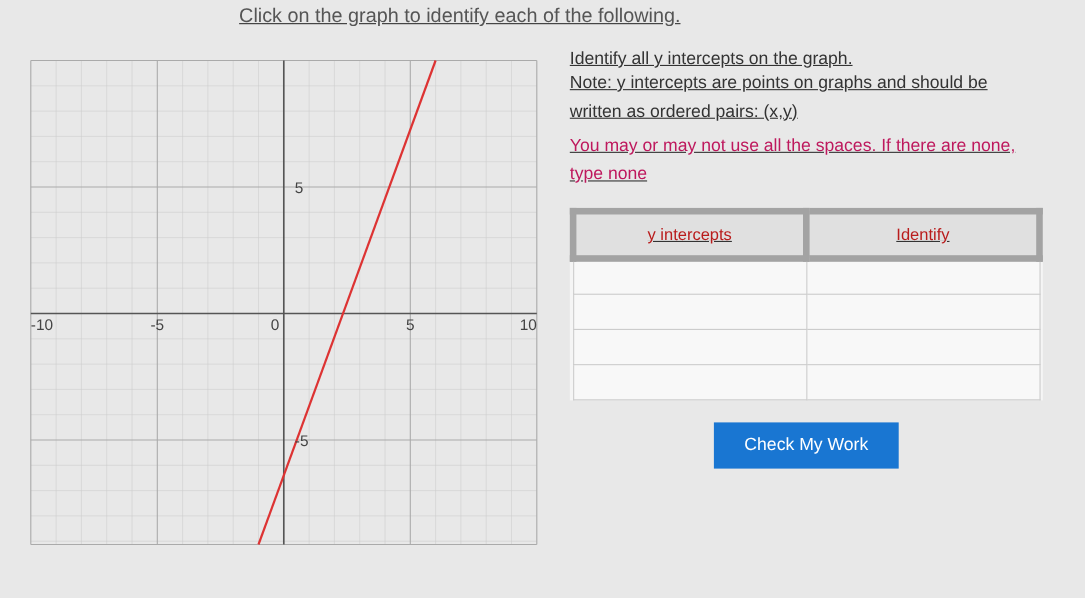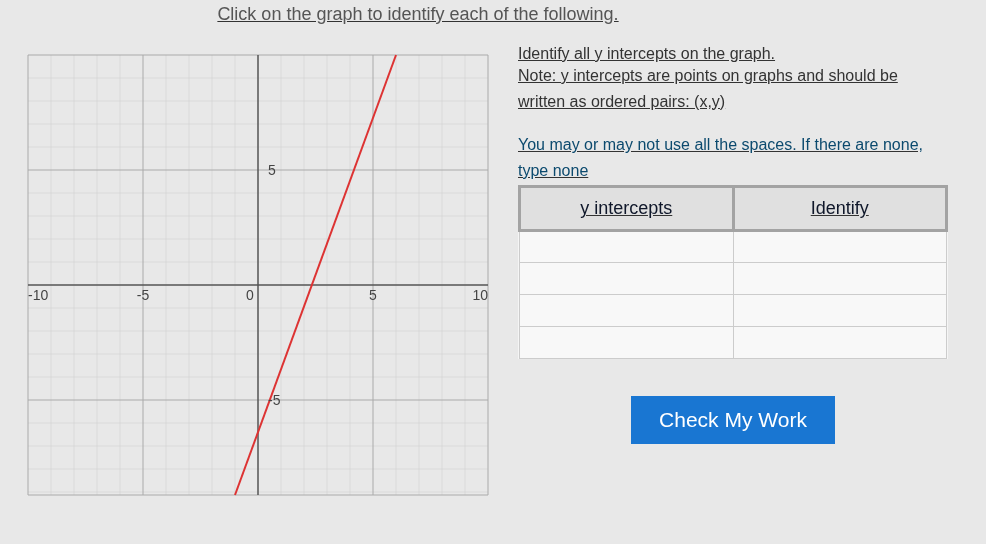--- a/index.html
+++ b/index.html
@@ -45,61 +45,60 @@
       padding-right: 20px;
     }
     .instruction {
       font-size: 16px;
       color: #333;
     }
     .note {
       font-size: 16px;
       color: #333;
       line-height: 1.6;
+      margin-bottom: 6px;
+    }
+    .hint {
+      font-size: 16px;
+      color: #be185d;
+      line-height: 1.6;
       margin-bottom: 18px;
-    }
-    .hint {
-      font-size: 16px;
-      color: #0c4a6e;
-      line-height: 1.6;
-      margin-bottom: 2px;
     }
     .answer-table {
       width: 100%;
       border-collapse: collapse;
       background: #f5f5f5;
       border: 1px solid #ccc;
     }
     .answer-table th {
       background: #e0e0e0;
-      border: 3px solid #a3a3a3;
+      border: 6px solid #a3a3a3;
       padding: 10px;
       font-weight: normal;
-      font-size: 18px;
-      color: #0f172a;
+      font-size: 15px;
+      color: #b91c1c;
       width: 50%;
     }
     .answer-table td {
       border: 1px solid #ccc;
       height: 32px;
       background: #f8f8f8;
       padding: 4px 8px;
     }
     .button-row {
       text-align: center;
       margin-top: 20px;
     }
     .check-btn {
       background: #1976d2;
       color: #fff;
       border: none;
       padding: 12px 28px;
-      font-size: 21px;
+      font-size: 16px;
       cursor: pointer;
-      margin-top: 17px;
     }
   </style>
 </head>
 <body>
 
 <div class="container">
   <div class="title">Click on the graph to identify each of the following.</div>
   <div class="content">
     <div class="graph-area">
       <svg class="graph-svg" viewBox="0 0 480 480">

